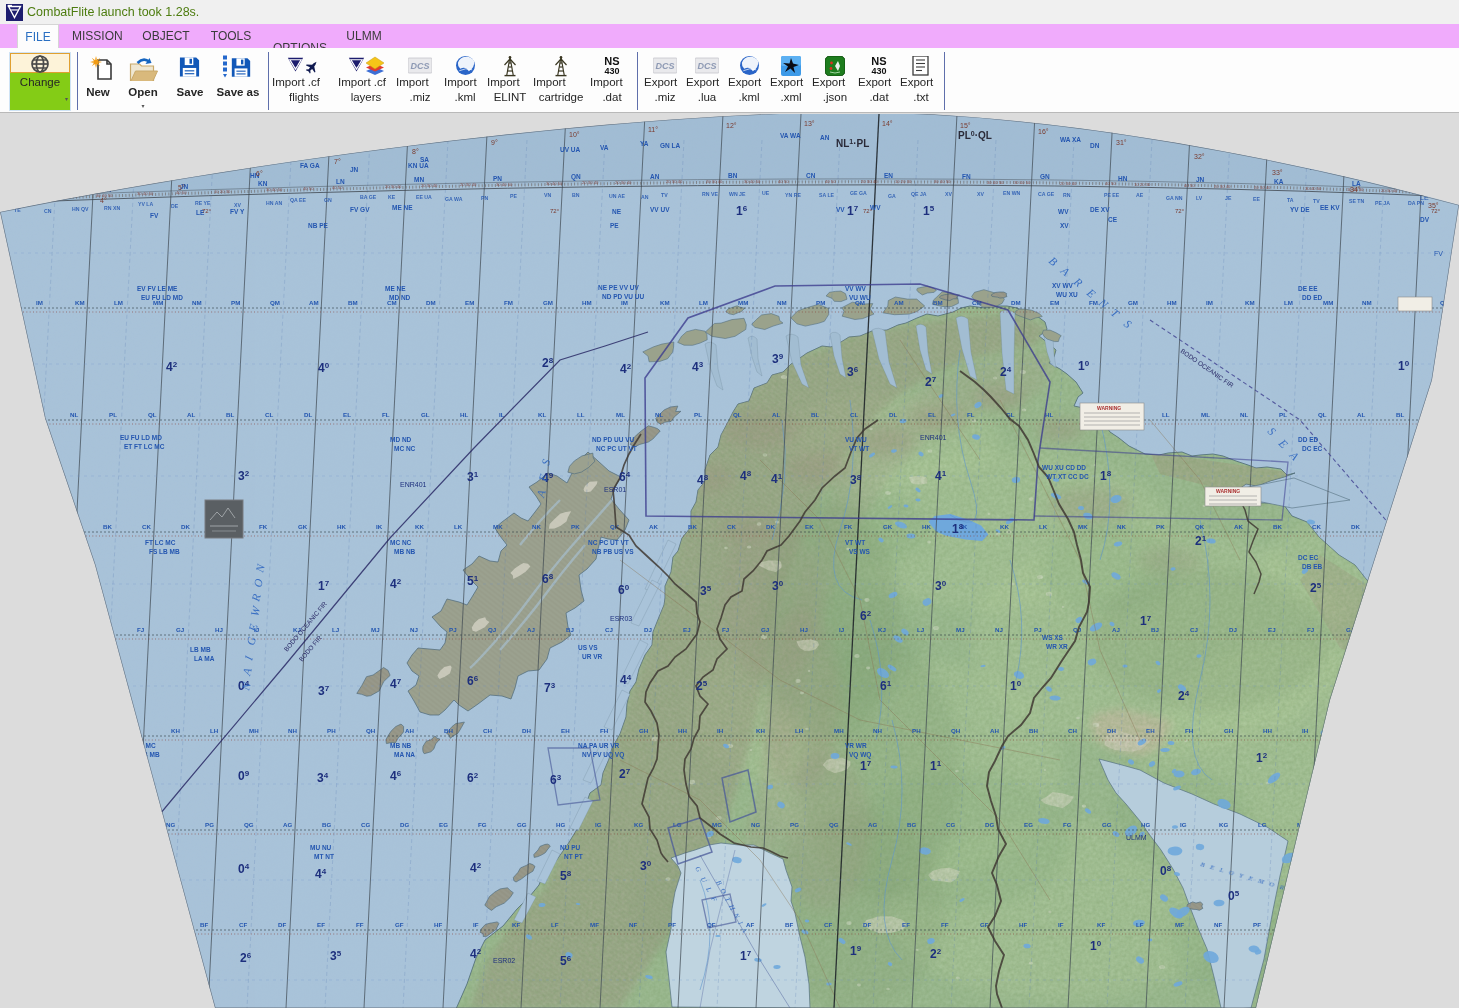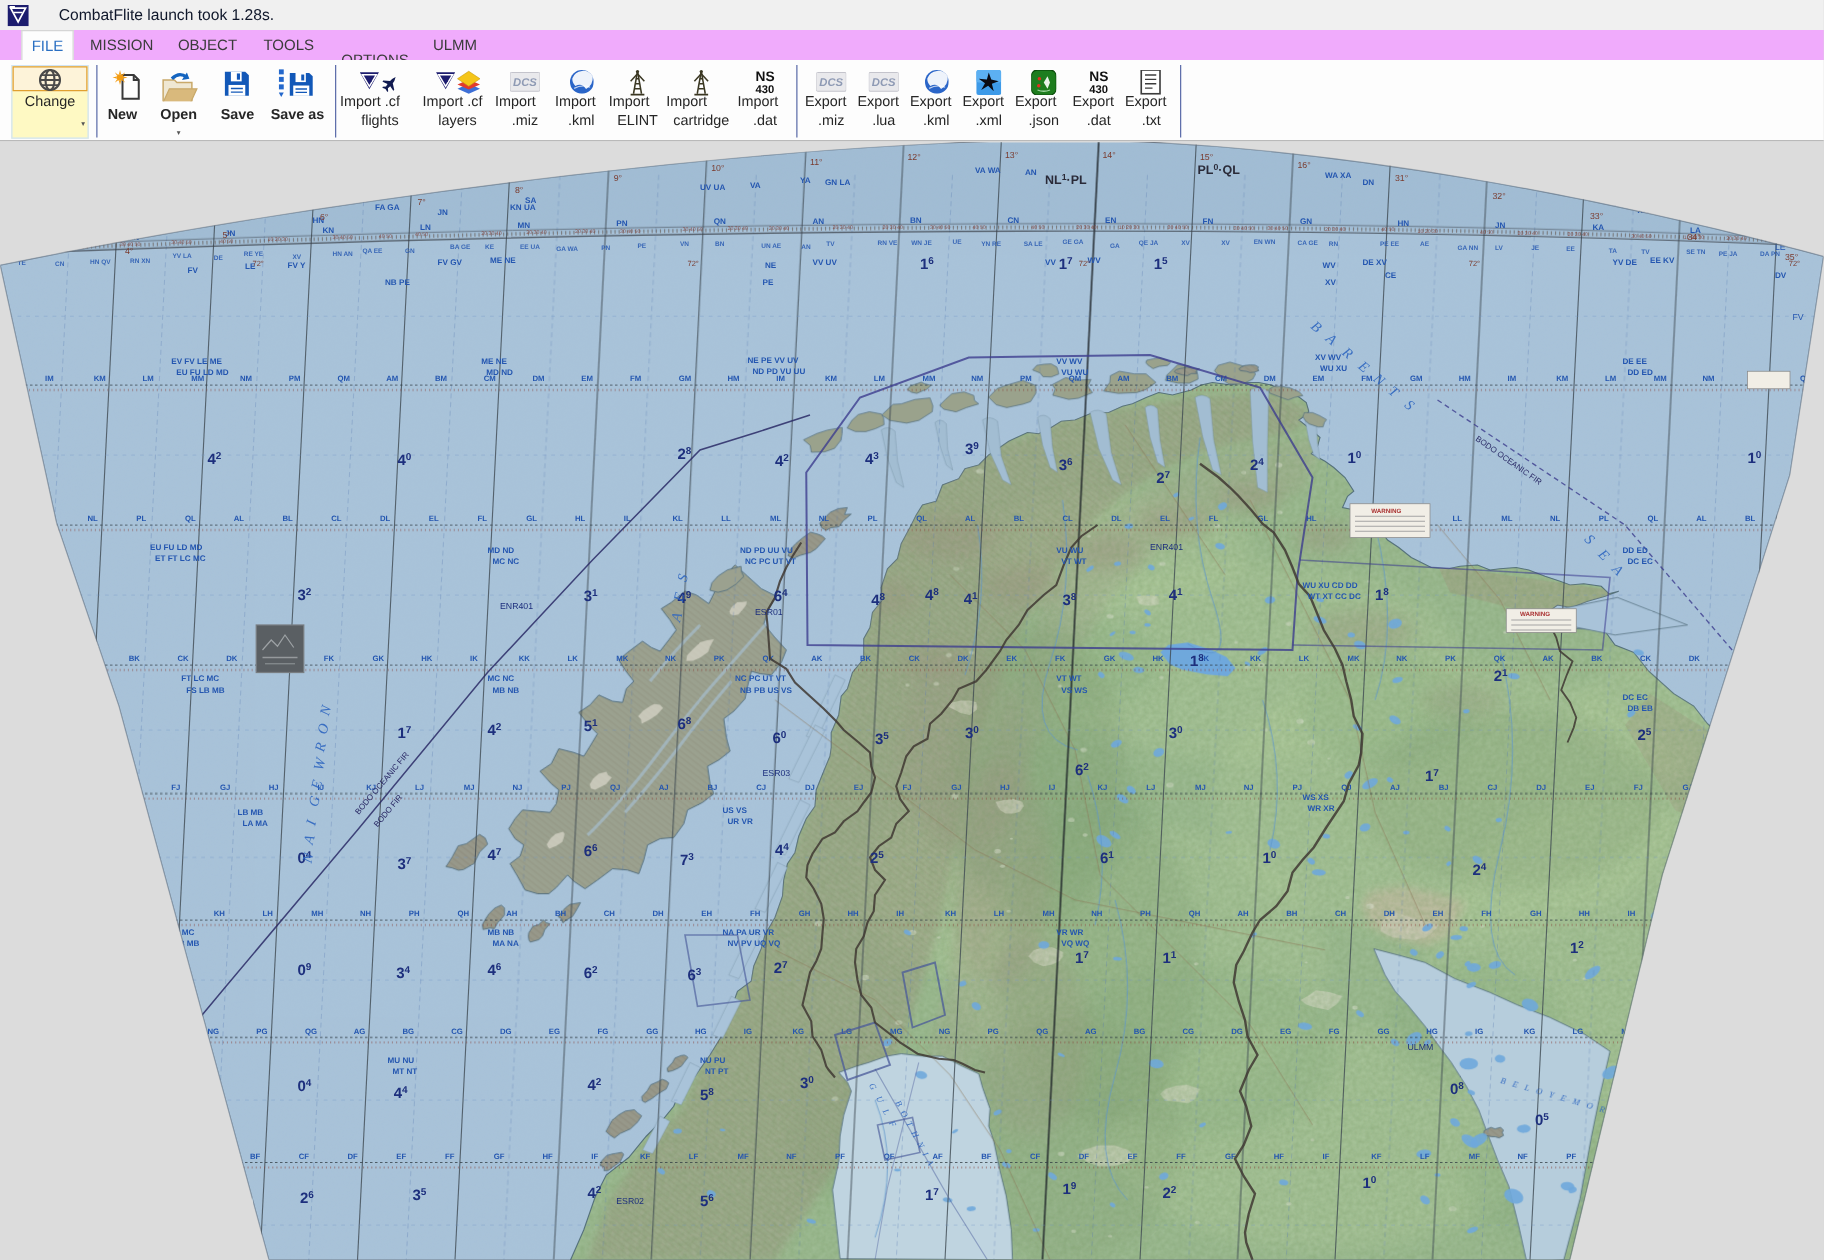--- a/index.html
+++ b/index.html
@@ -1,30 +1,30 @@
 <!DOCTYPE html>
 <html><head><meta charset="utf-8">
 <style>
 * { margin:0; padding:0; box-sizing:border-box; }
 html,body { width:1459px; height:1008px; overflow:hidden; font-family:"Liberation Sans", sans-serif; background:#dcdcdc; }
 #titlebar { position:absolute; left:0; top:0; width:100%; height:24px; background:#f0f0f0; }
-#titlebar .txt { position:absolute; left:27px; top:5px; font-size:12.5px; color:#0f172a;margin-left:20px; }
+#titlebar .txt { position:absolute; left:27px; top:5px; font-size:12.5px; color:#4d7c0f; }
 #menubar { position:absolute; left:0; top:24px; width:100%; height:24px; background:#f0abfc; }
 .mitem { position:absolute; top:0; height:24px; line-height:24px; font-size:12px; color:#3b3b3b; text-align:center; }
 #filetab { position:absolute; left:17px; top:0px; width:42px; height:25px; line-height:24px; text-align:center;
   font-size:12px; color:#2a6fc2; background:#fdfdfd; border:1px solid #d5d5d5; border-bottom:none; }
 #ribbon { position:absolute; left:0; top:48px; width:100%; height:65px; background:#fdfdfd; border-bottom:1px solid #b9b9b9; }
 .vdiv { position:absolute; top:4px; height:58px; width:1px; background:#2a3f8f; opacity:0.75; }
 .rbtn { position:absolute; top:4px; height:58px; }
 .ric { position:absolute; }
 .l1 { position:absolute; top:24px; width:100%; font-size:11.5px; color:#262626; }
 .l2 { position:absolute; top:39px; width:100%; text-align:center; font-size:11.5px; color:#262626; }
 .l0 { position:absolute; top:34px; width:100%; text-align:center; font-size:11.5px; color:#262626;font-weight:bold; }
 .drp { position:absolute; top:50px; width:100%; text-align:center; font-size:6px; color:#555; }
-#cth { position:absolute; left:9px; top:4px; width:62px; height:59px; background:#fef9c3; border:1px solid #cfe3f5; }
+#cth { position:absolute; left:9px; top:4px; width:62px; height:59px; background:#84cc16; border:1px solid #cfe3f5; }
 #cth .top { position:absolute; left:0; top:0; width:60px; height:20px; background:#fdf3d9; border:1px solid #e0a030; }
 #cth .t1 { position:absolute; top:23px; width:100%; text-align:center; font-size:11.5px; color:#262626; }
 #cth .t2 { position:absolute; top:38px; width:100%; text-align:left; font-size:11.5px; color:#262626;margin-top:40px; }
 #cth .ar { position:absolute; right:2px; top:42px; font-size:6px; color:#555; }
 #mapwrap { position:absolute; left:0; top:114px; width:1459px; height:894px; background:#dcdcdc; }
 </style></head>
 <body>
 <div id="titlebar">
   <svg style="position:absolute;left:6px;top:4px" width="17" height="17" viewBox="0 0 20 20">
     <rect width="20" height="20" fill="#1c1c6e"></rect>

